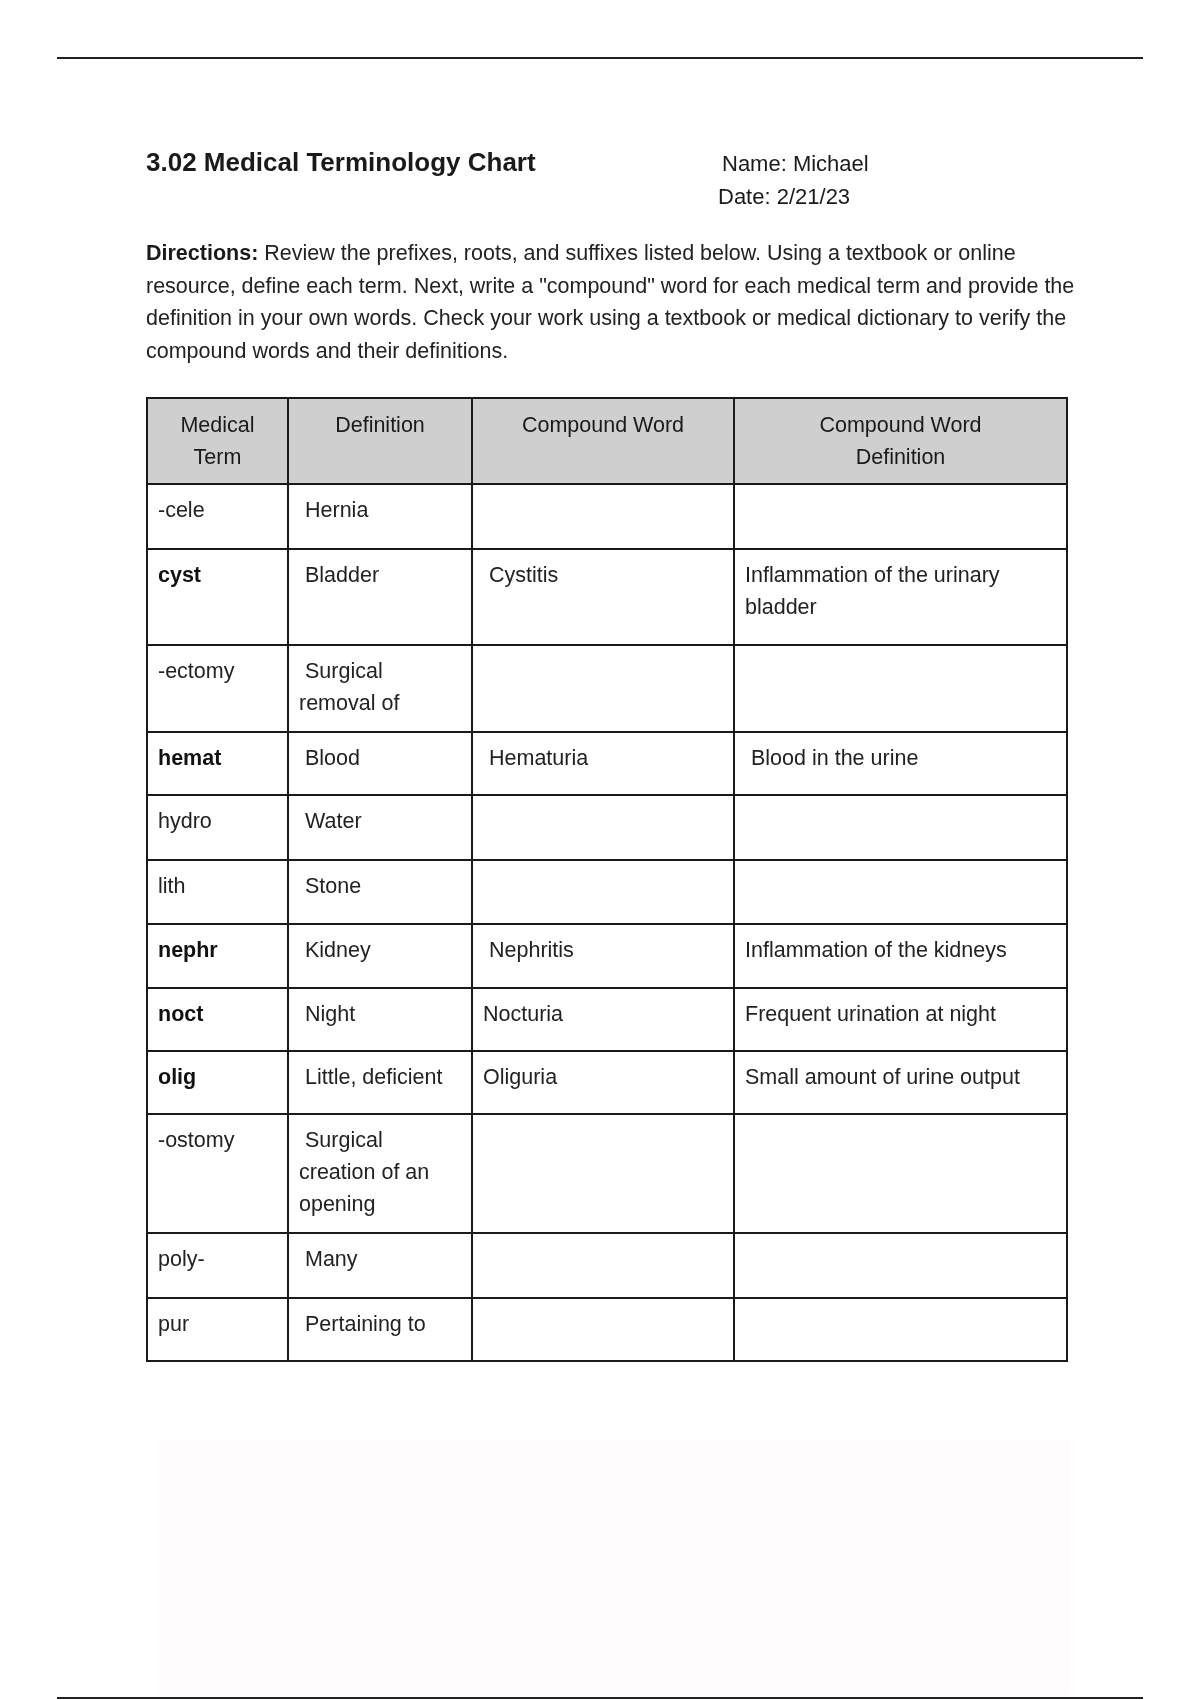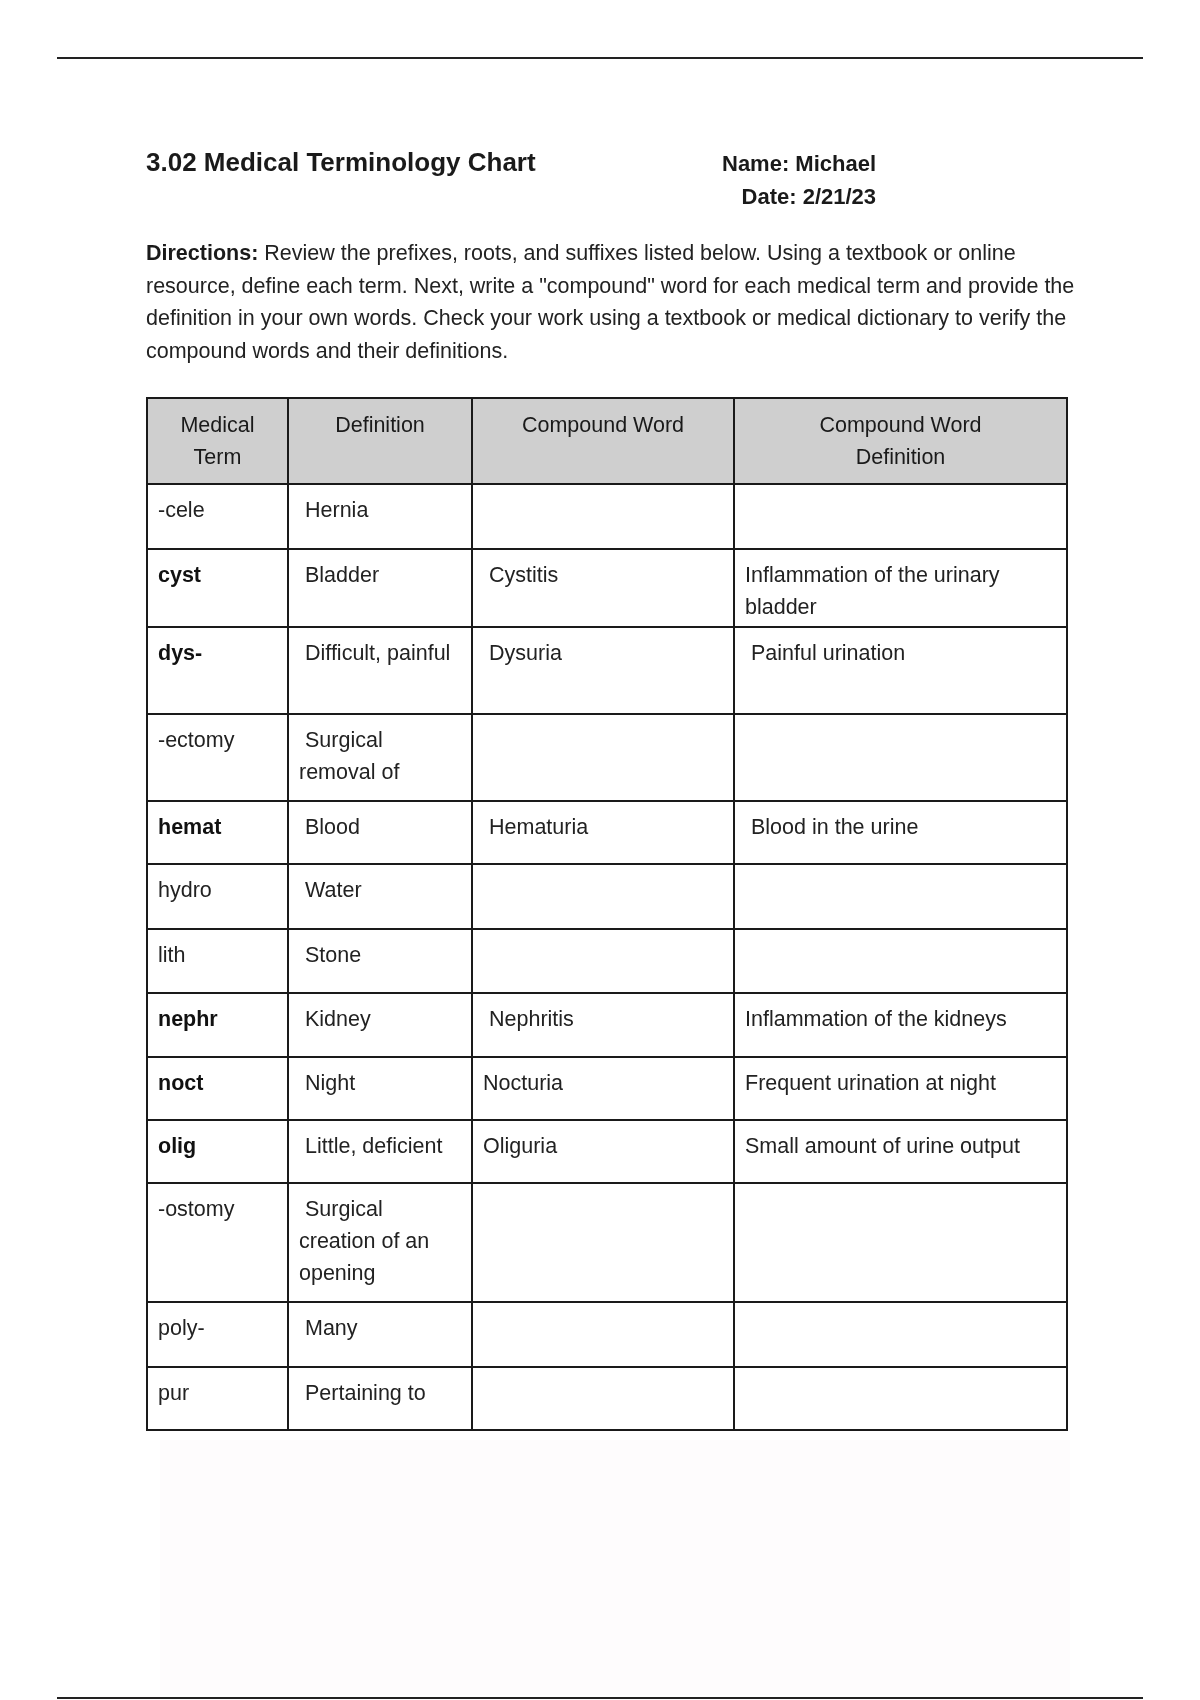--- a/index.html
+++ b/index.html
@@ -2,21 +2,21 @@
 <html><head>
 <meta charset="utf-8">
 <style>
   html, body { margin: 0; padding: 0; background: #ffffff; }
   body { width: 1200px; height: 1700px; position: relative; overflow: hidden;
          font-family: "Liberation Sans", sans-serif; color: #1a1a1a; }
   .rule { position: absolute; left: 57px; width: 1086px; height: 2px; background: #222; }
   .rule.top { top: 57px; }
   .rule.bottom { top: 1697px; }
   .title { position: absolute; left: 146px; top: 147px; font-size: 26px; font-weight: bold; }
-  .meta { position: absolute; left: 722px; top: 147px; font-size: 22px; font-weight: bold; line-height: 33px; text-align: right; }
+  .meta { position: absolute; left: 722px; top: 147px; font-size: 22px; font-weight: normal; line-height: 33px; }
   .meta div:nth-child(2) { margin-left: -4px; }
   .directions { position: absolute; left: 146px; top: 237px; width: 960px; font-size: 21.5px; line-height: 32.5px; color: #222; }
   .directions b { font-weight: bold; color: #1a1a1a; }
   table.terms { position: absolute; left: 146px; top: 397px; width: 920px; border-collapse: collapse; table-layout: fixed; font-size: 21.5px; }
   table.terms th, table.terms td { border: 2px solid #1a1a1a; vertical-align: top; padding: 0; }
   table.terms th { background: #cfcfcf; font-weight: normal; text-align: center; padding-top: 10px; line-height: 32px; height: 74px; }
   table.terms td { padding: 9px 10px 0 10px; line-height: 32px; color: #222; }
   table.terms td.term-bold { font-weight: bold; color: #111; }
   td .indent { padding-left: 6px; margin-top: 10px; }
   .faint-panel { position: absolute; left: 160px; top: 1440px; width: 910px; height: 255px; background: #fefcfd; }
@@ -49,31 +49,25 @@
       <th style="padding-left:60px;padding-right:60px">Compound Word Definition</th>
     </tr>
   </thead>
   <tbody>
     <tr style="height:65px">
       <td>-cele</td>
       <td><span class="indent">Hernia</span></td>
       <td></td>
       <td></td>
     </tr>
-    <tr style="height:78px">
+    <tr style="height:96px">
       <td class="term-bold">cyst</td>
       <td><span class="indent">Bladder</span></td>
       <td><span class="indent">Cystitis</span></td>
       <td>Inflammation of the urinary bladder</td>
-    </tr>
-    <tr style="height:87px">
-      <td class="term-bold">dys-</td>
-      <td style="text-indent:6px">Difficult, painful</td>
-      <td><span class="indent">Dysuria</span></td>
-      <td><span class="indent">Painful urination</span></td>
     </tr>
     <tr style="height:87px">
       <td>-ectomy</td>
       <td style="text-indent:6px">Surgical removal of</td>
       <td></td>
       <td></td>
     </tr>
     <tr style="height:63px">
       <td class="term-bold">hemat</td>
       <td><span class="indent">Blood</span></td>

